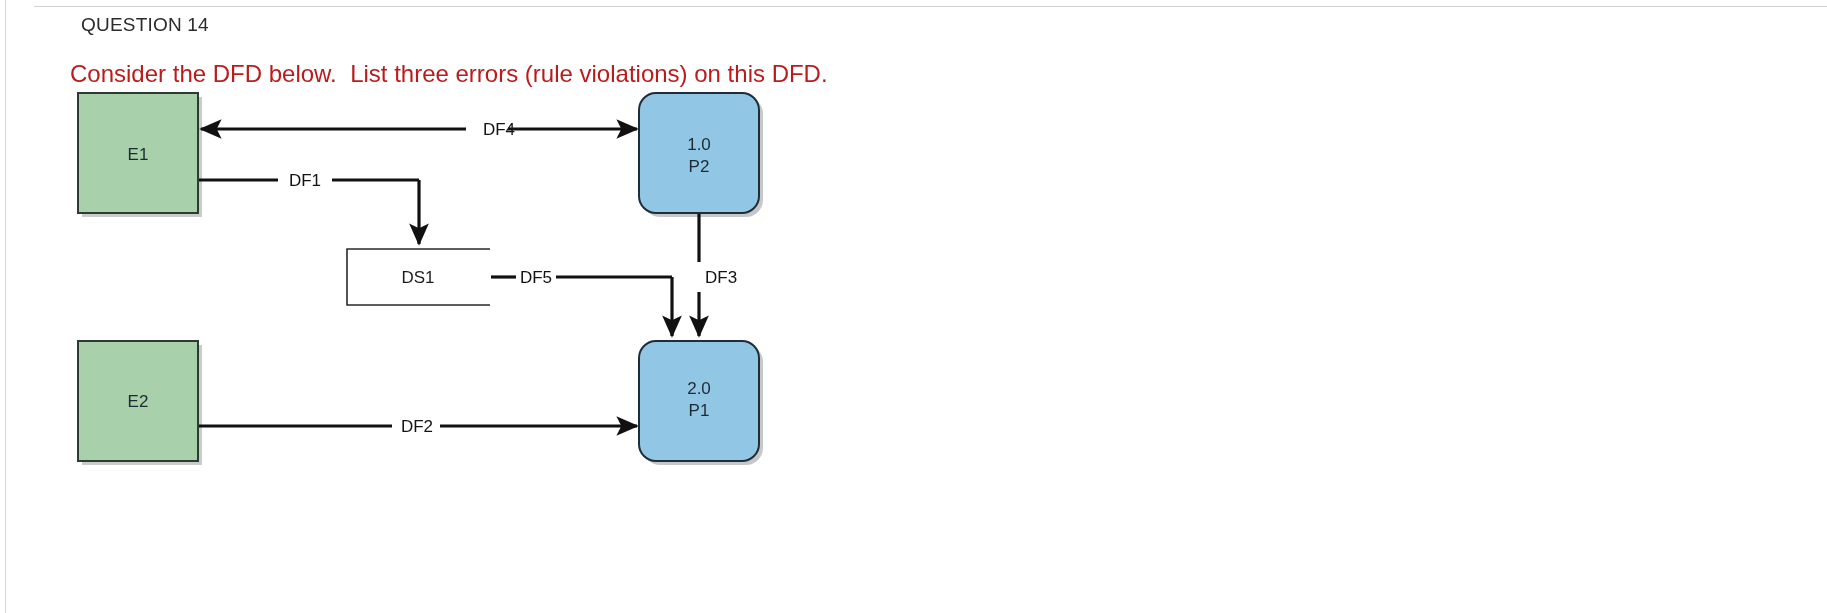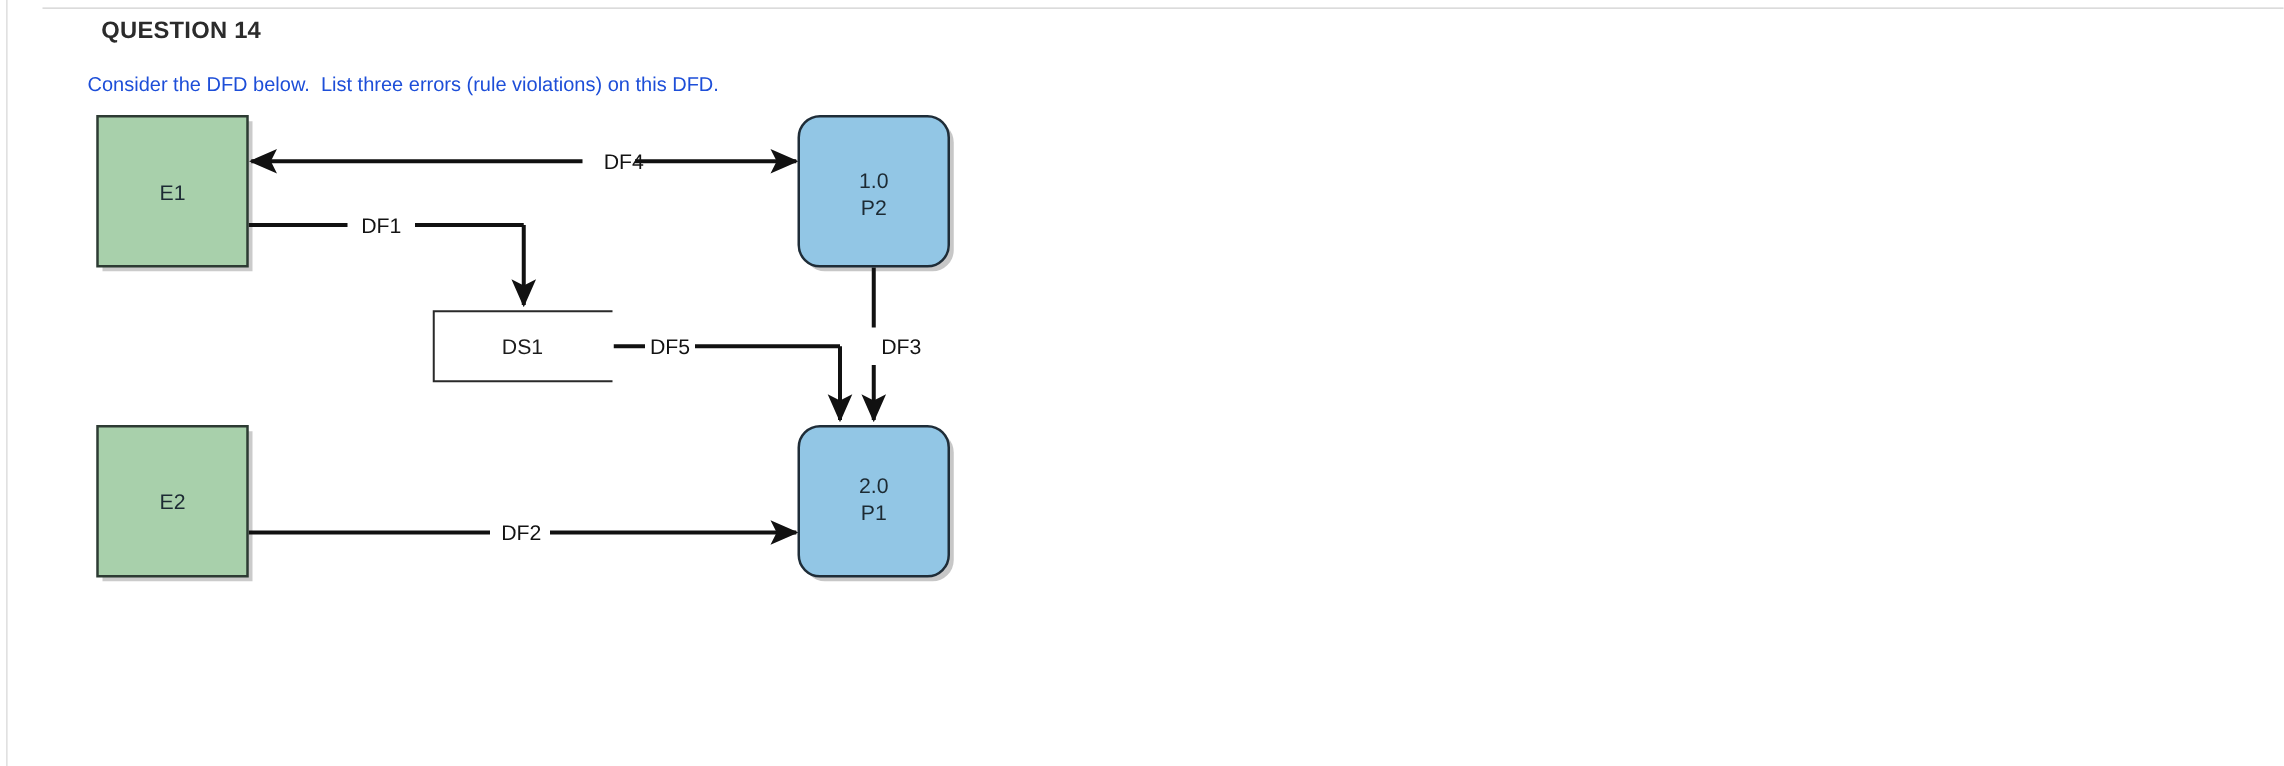--- a/index.html
+++ b/index.html
@@ -28,29 +28,29 @@
     left: 34px; top: 6px;
     width: 1793px; height: 1px;
     background: #d0d0d0;
   }
 
   
   #question-title {
     position: absolute;
     left: 81px; top: 14px;
     font-size: 19px;
-    font-weight: bold;
+    font-weight: normal;
     letter-spacing: 0.2px;
     color: #2b2b2b;
   }
   #question-prompt {
     position: absolute;
     left: 70px; top: 60px;
-    font-size: 16px;
-    color: #1d4ed8;
+    font-size: 24px;
+    color: #b91c1c;
     white-space: pre;
   }
 
   
   #dfd-canvas {
     position: absolute;
     left: 0; top: 0;
     width: 1827px; height: 613px;
   }
   #dfd-svg { display: block; }

